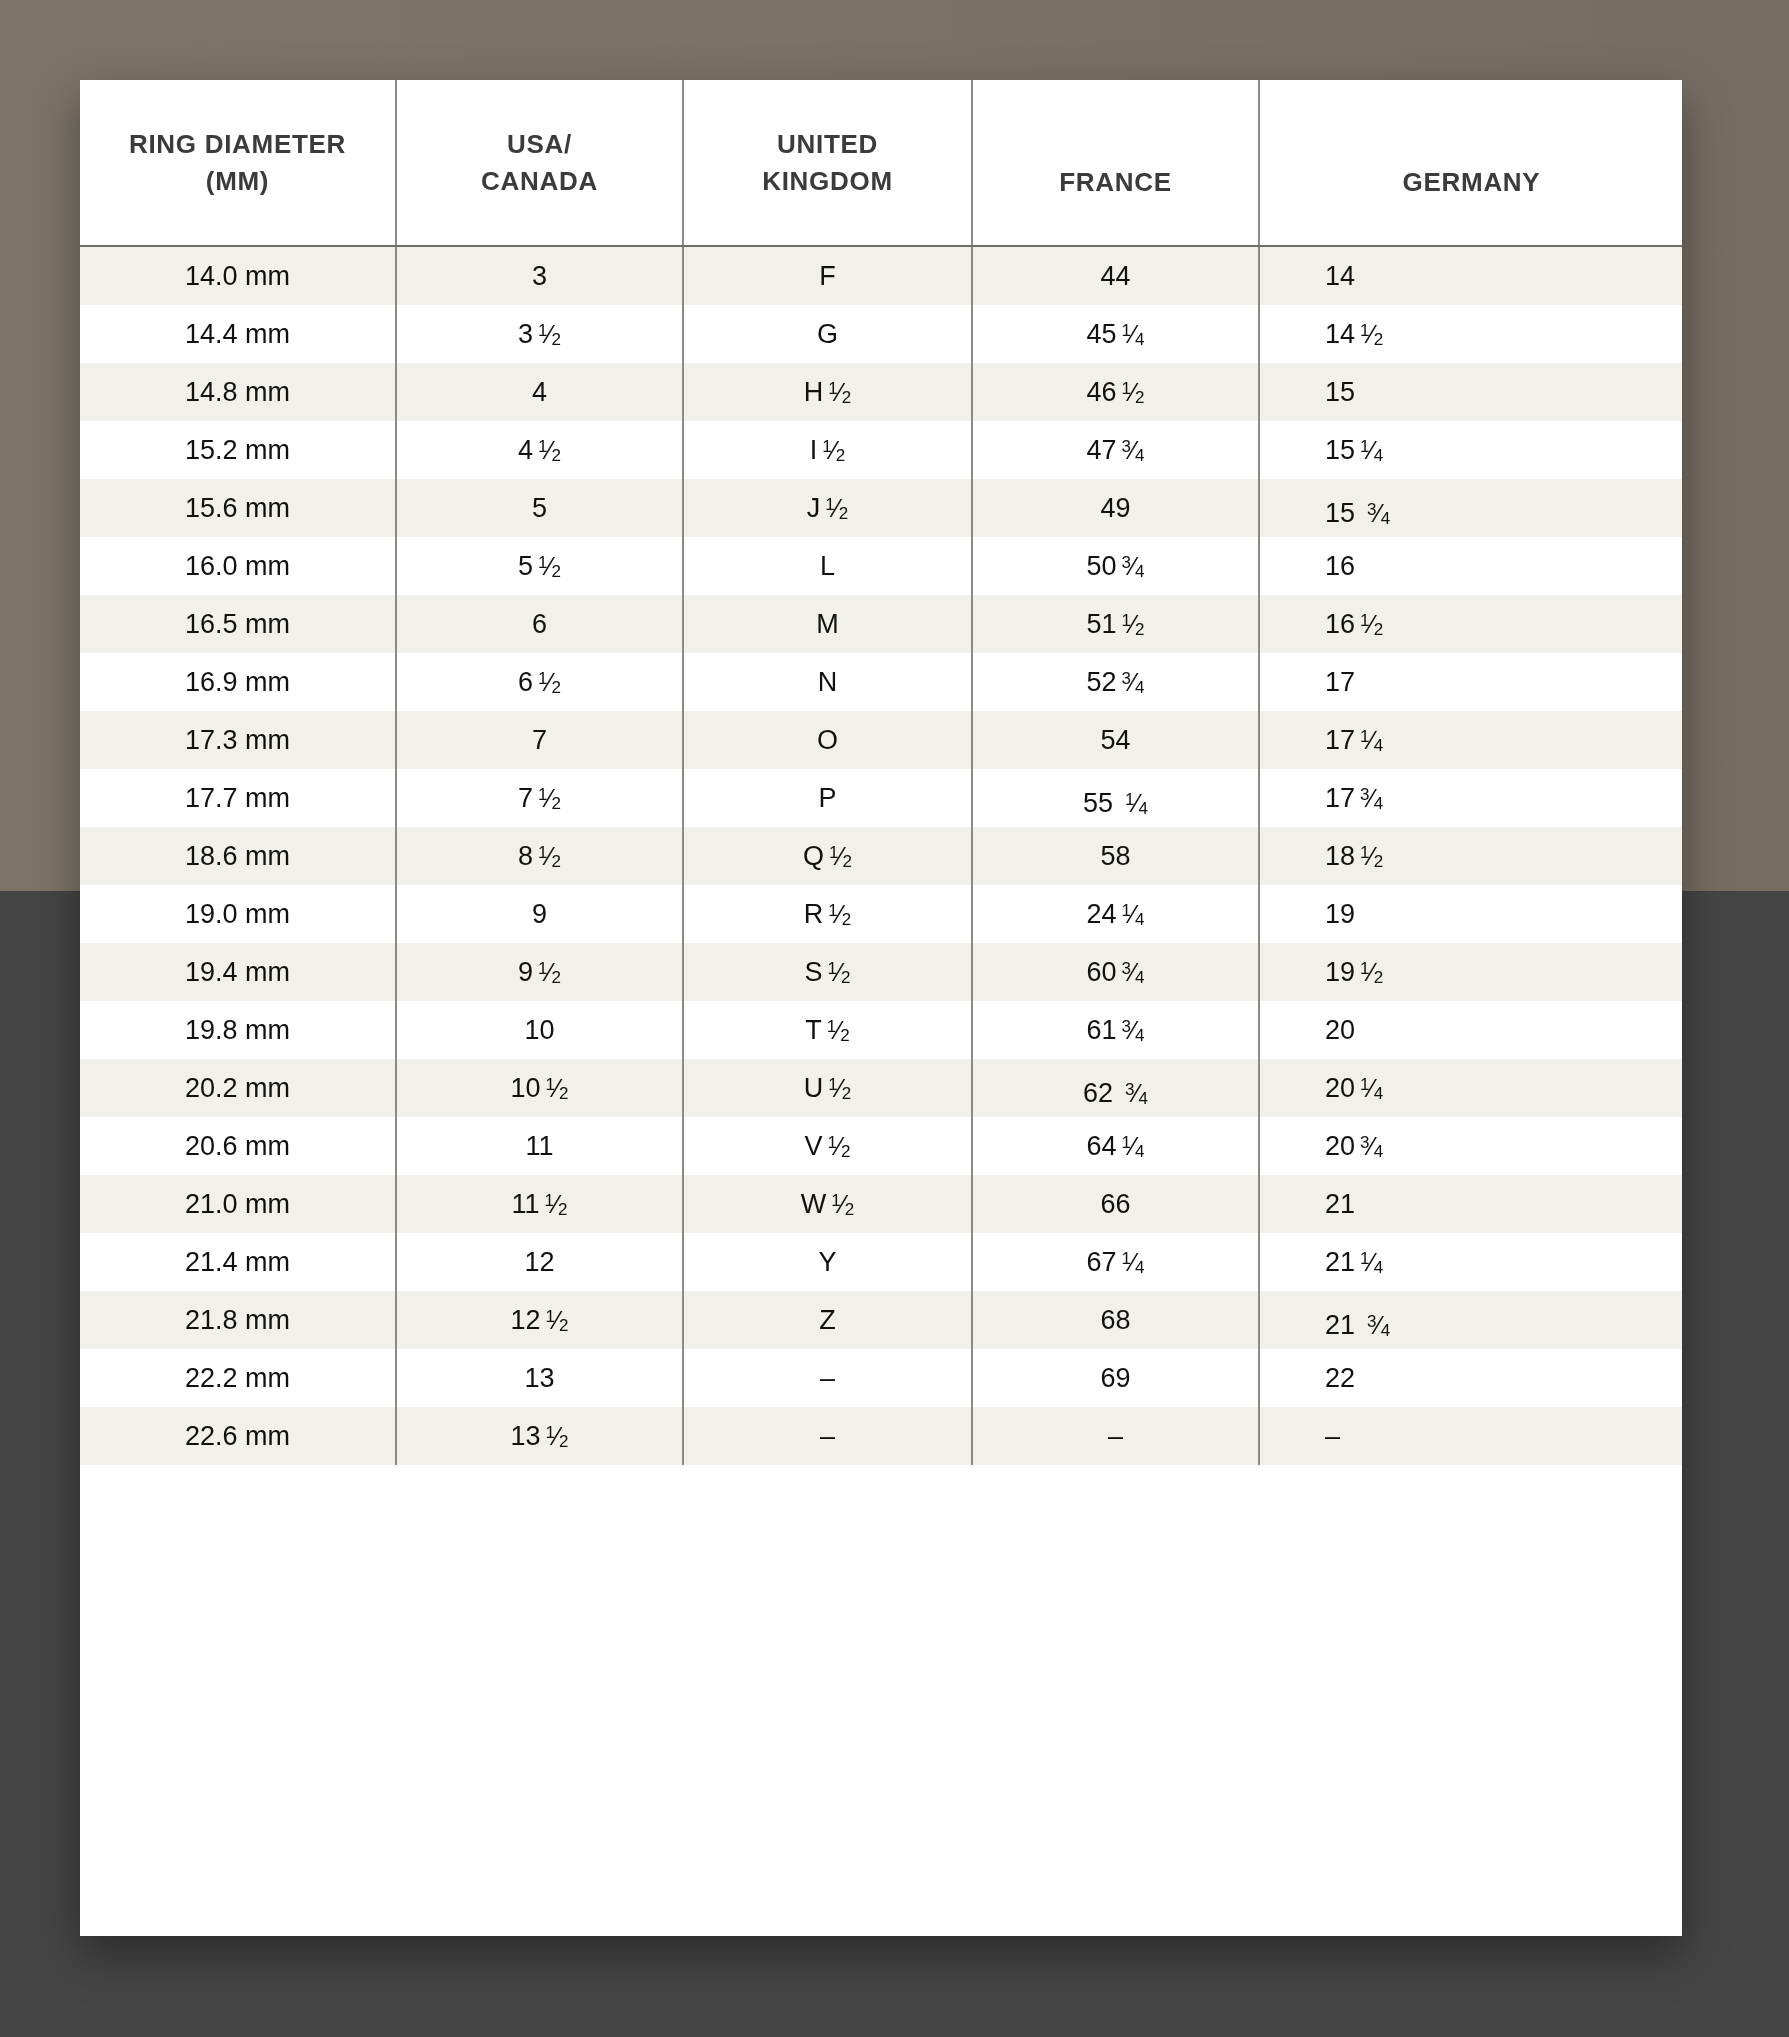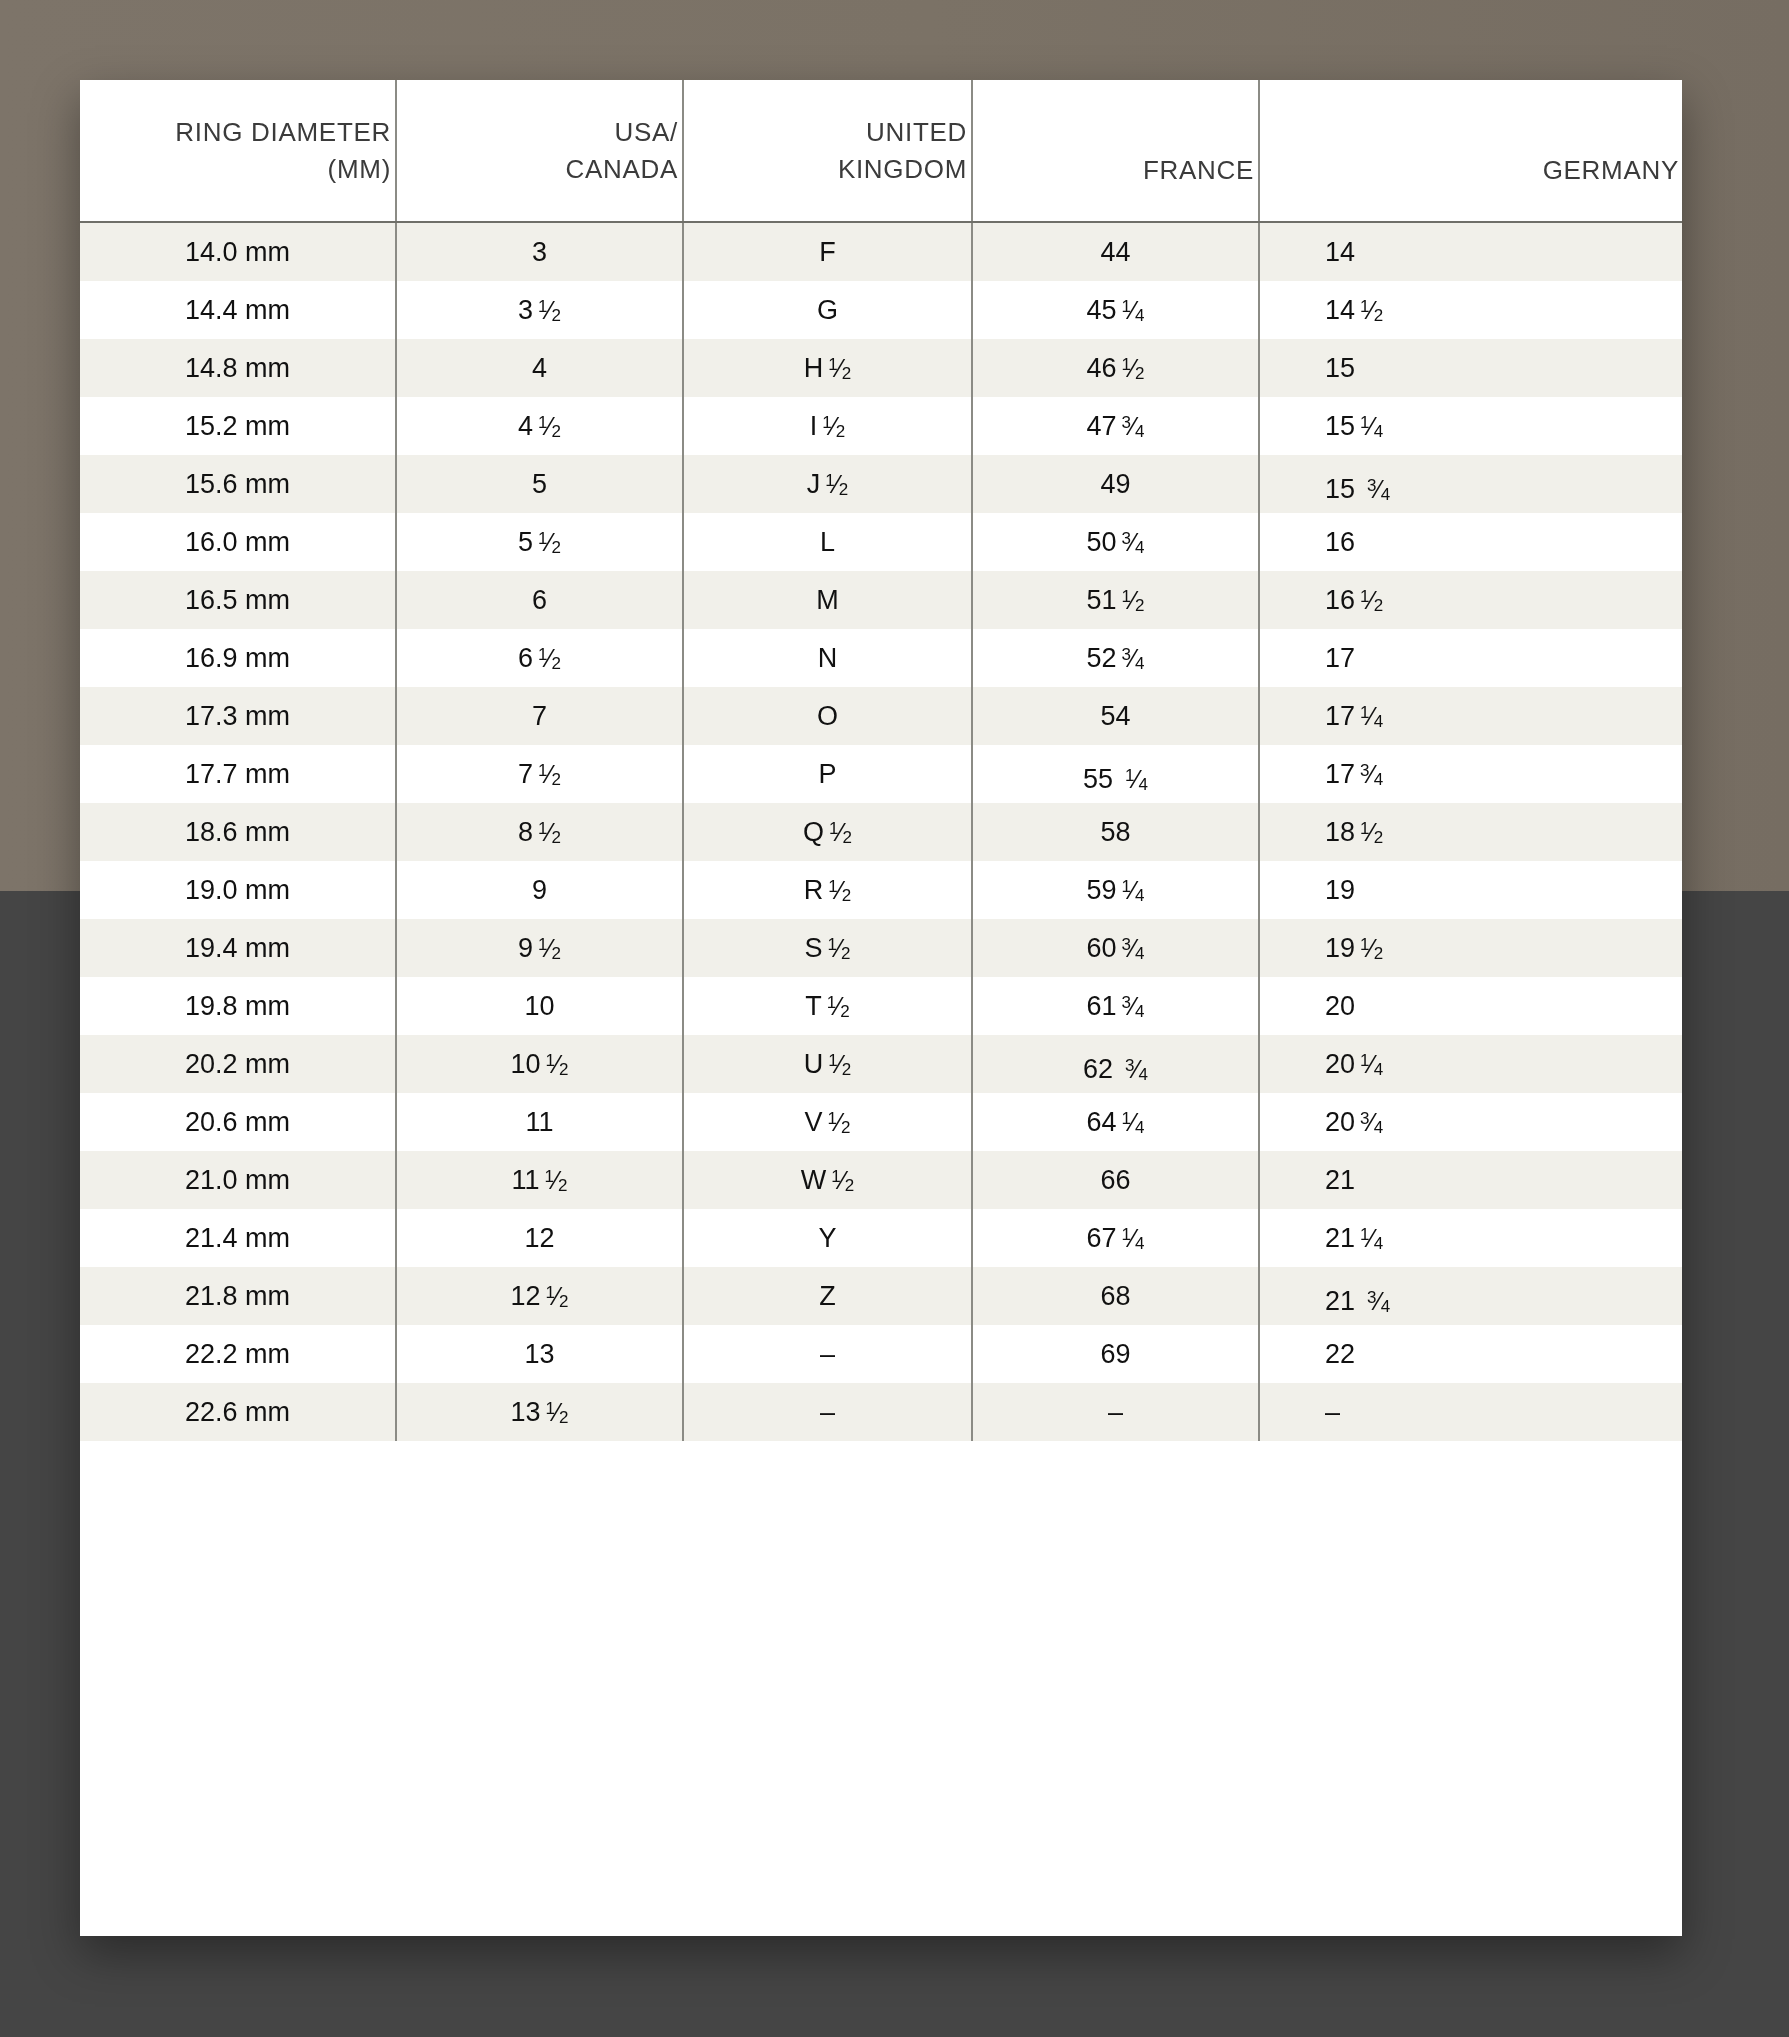--- a/index.html
+++ b/index.html
@@ -61,26 +61,26 @@
   table.size-table col.c1 { width: 287px; }
   table.size-table col.c2 { width: 289px; }
   table.size-table col.c3 { width: 287px; }
   table.size-table col.c4 { width: 424px; }
 
   thead th {
     height: 133px;
     background: #ffffff;
     color: #3b3b3b;
     font-size: 26px;
-    font-weight: normal;
+    font-weight: bold;
     letter-spacing: 0.7px;
     line-height: 1.42;
-    text-align: right;
+    text-align: center;
     vertical-align: middle;
-    padding: 4px;
+    padding: 16px;
     border-right: 2px solid #8b8b85;
     border-bottom: 2px solid #6f6f69;
   }
   thead th:last-child { border-right: none; margin-left: 31px; }
   thead th.single-line .hdr-inner { padding-top: 40px; }
 
   tbody td {
     height: 58px;
     font-size: 27px;
     color: #111111;
@@ -214,21 +214,21 @@
           <td><span>18.6 mm</span></td>
           <td><span>8</span><span class="frac"><span class="num">1</span><span class="sl">⁄</span><span class="den">2</span></span></td>
           <td><span>Q</span><span class="frac"><span class="num">1</span><span class="sl">⁄</span><span class="den">2</span></span></td>
           <td><span>58</span></td>
           <td class="col-germany"><span>18</span><span class="frac"><span class="num">1</span><span class="sl">⁄</span><span class="den">2</span></span></td>
         </tr>
         <tr>
           <td><span>19.0 mm</span></td>
           <td><span>9</span></td>
           <td><span>R</span><span class="frac"><span class="num">1</span><span class="sl">⁄</span><span class="den">2</span></span></td>
-          <td><span>59</span><span class="frac"><span class="num">1</span><span class="sl">⁄</span><span class="den">4</span></span></td>
+          <td><span>24</span><span class="frac"><span class="num">1</span><span class="sl">⁄</span><span class="den">4</span></span></td>
           <td class="col-germany"><span>19</span></td>
         </tr>
         <tr>
           <td><span>19.4 mm</span></td>
           <td><span>9</span><span class="frac"><span class="num">1</span><span class="sl">⁄</span><span class="den">2</span></span></td>
           <td><span>S</span><span class="frac"><span class="num">1</span><span class="sl">⁄</span><span class="den">2</span></span></td>
           <td><span>60</span><span class="frac"><span class="num">3</span><span class="sl">⁄</span><span class="den">4</span></span></td>
           <td class="col-germany"><span>19</span><span class="frac"><span class="num">1</span><span class="sl">⁄</span><span class="den">2</span></span></td>
         </tr>
         <tr>

